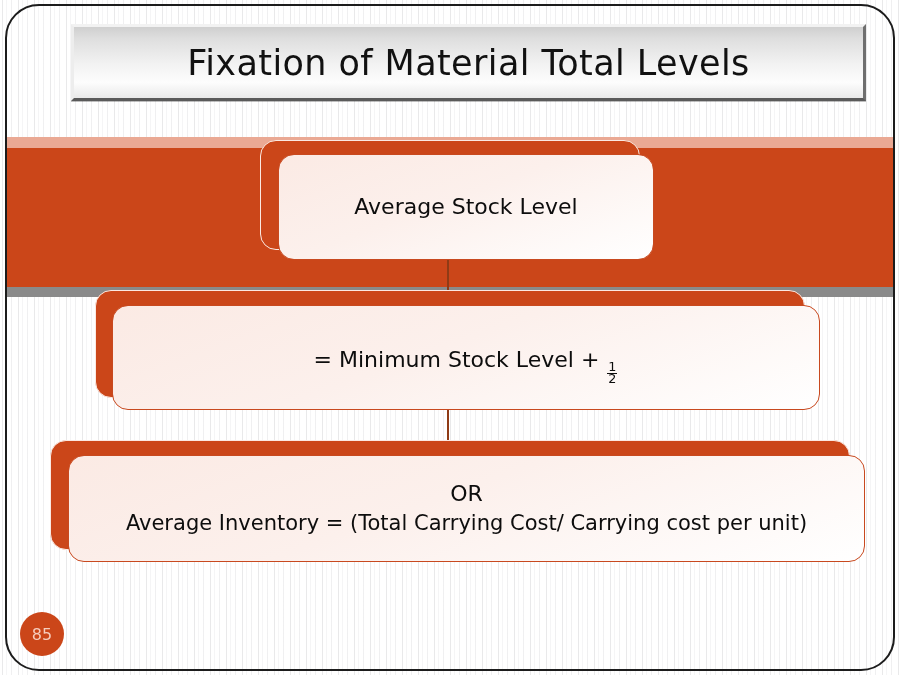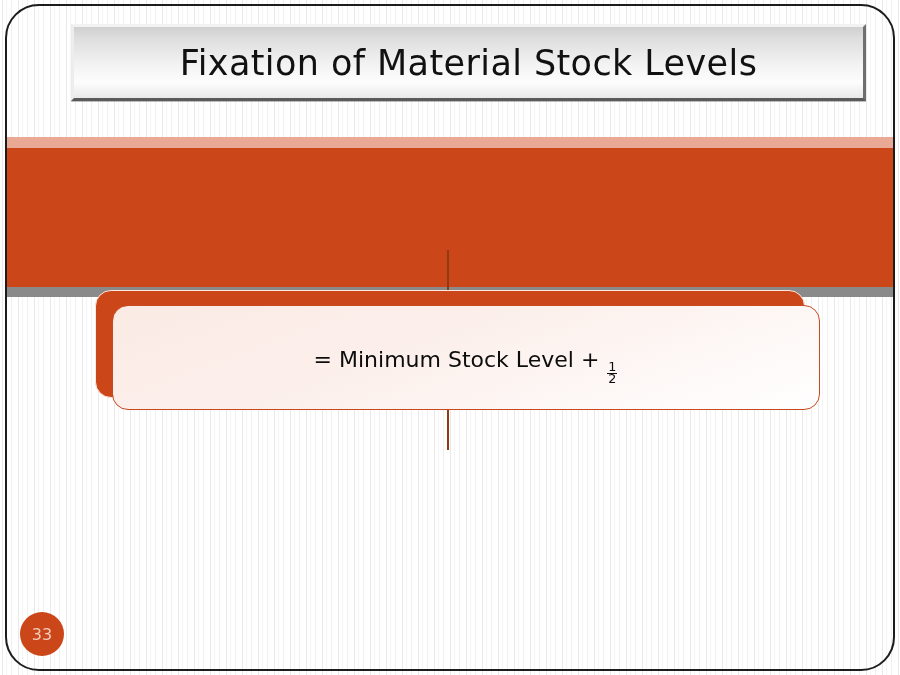--- a/index.html
+++ b/index.html
@@ -157,33 +157,46 @@
   <div class="band">
     <div class="band-pink"></div>
     <div class="band-main"></div>
     <div class="band-gray"></div>
   </div>
 
   <div class="connector" id="conn-1"></div>
   <div class="connector" id="conn-2"></div>
 
   <div class="title-plate">
-    <div class="title-text">Fixation of Material Stock Levels</div>
-  </div>
-
+    <div class="title-text">Fixation of Material Total Levels</div>
+  </div>
+
+  <div class="callout" id="box-average-stock">
+    <div class="back"></div>
+    <div class="front">
+      <div class="front-text">Average Stock Level</div>
+    </div>
+  </div>
 
   <div class="callout" id="box-formula">
     <div class="back"></div>
     <div class="front">
       <div class="front-text"><span>= Minimum Stock Level + </span><span class="frac">
             <span class="num">1</span>
             <span class="den">2</span>
           </span></div>
     </div>
   </div>
 
+  <div class="callout" id="box-or-inventory">
+    <div class="back"></div>
+    <div class="front">
+      <div class="front-text line-or">OR</div>
+      <div class="front-text">Average Inventory = (Total Carrying Cost/ Carrying cost per unit)</div>
+    </div>
+  </div>
 
   <div class="page-badge">
-    <span>33</span>
+    <span>85</span>
   </div>
 
   <div class="frame"></div>
 </div>
 
 </body></html>

